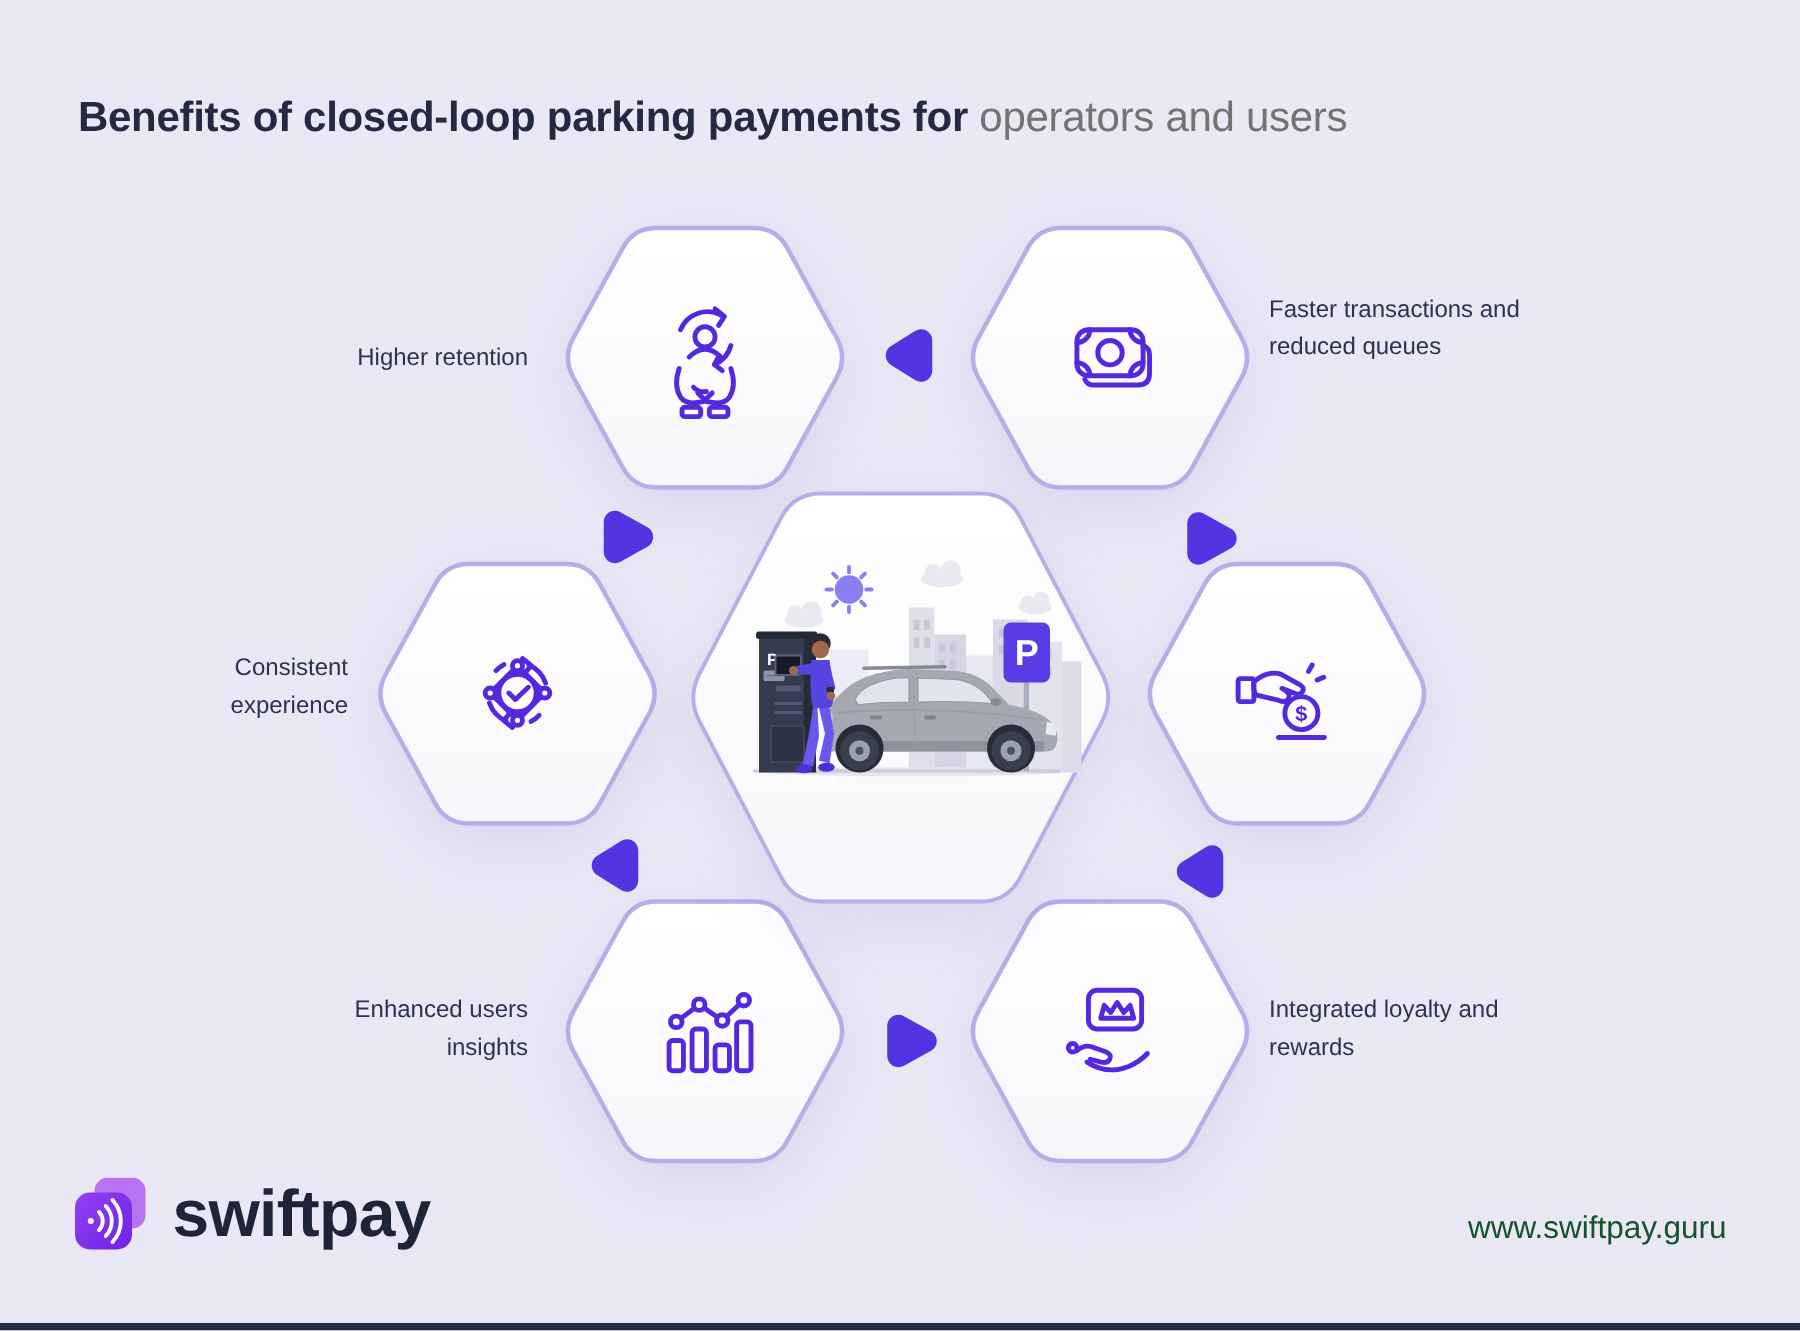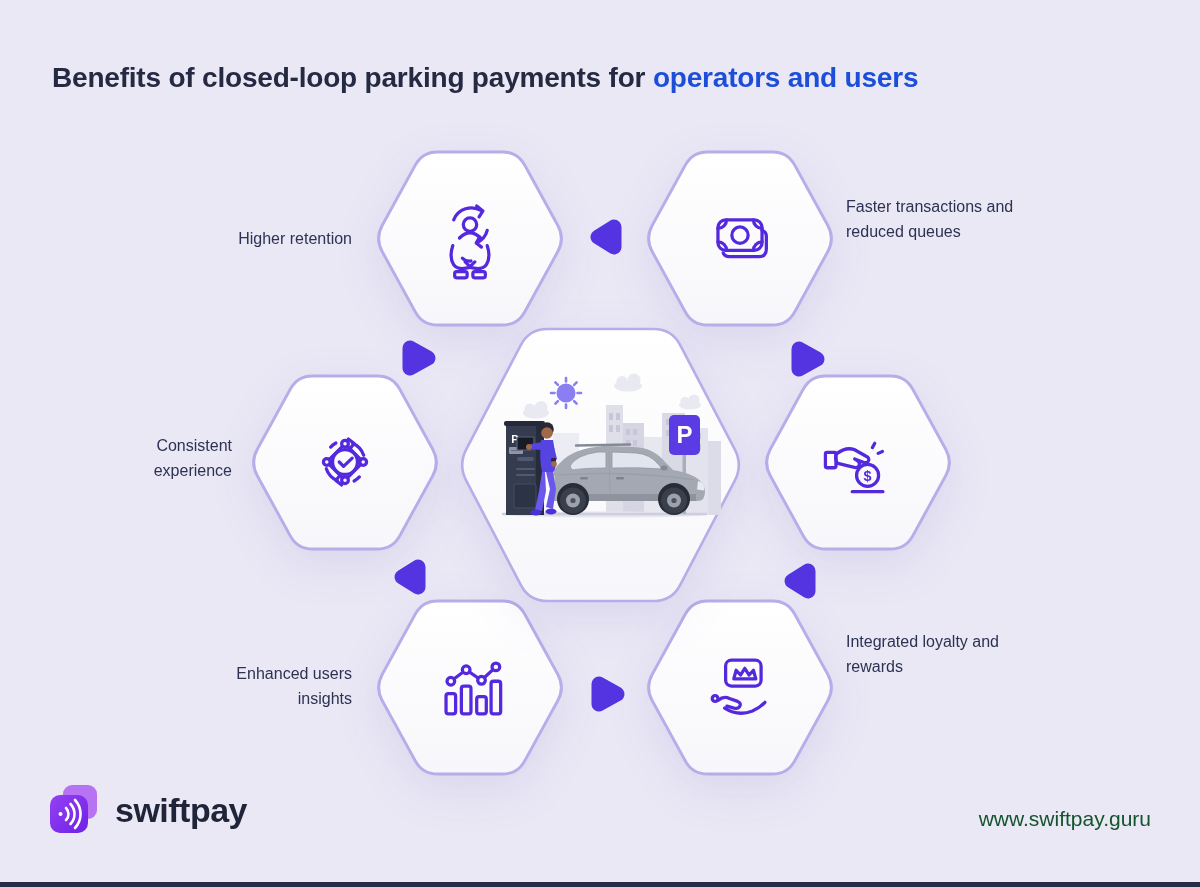--- a/index.html
+++ b/index.html
@@ -4,52 +4,52 @@
 <style>
   html,body{margin:0;padding:0;background:#cfcfdd;}
   .canvas{
     position:relative;width:1200px;height:887px;margin:0 auto;
     background:#EAE8F5;overflow:hidden;
     font-family:"Liberation Sans",sans-serif;color:#2C3252;
   }
   
   .title{position:absolute;left:52px;top:43px;font-size:28px;font-weight:600;
     color:#252A42;letter-spacing:-0.2px;}
-  .title .hl{color:#1d4ed8;font-weight:700;}
+  .title .hl{color:#737373;font-weight:400;}
   
   .hex{position:absolute;width:190px;height:173px;}
   .hexsvg{position:absolute;left:0;top:0;overflow:visible;
     filter:drop-shadow(0 14px 22px rgba(86,62,180,.10));}
   .hex .icon{position:absolute;left:49px;top:40px;width:92px;height:92px;}
   #hex-tl{left:375px;top:152px;}
   #hex-tr{left:645px;top:152px;}
   #hex-ml{left:250px;top:376px;}
   #hex-mr{left:763px;top:376px;}
   #hex-bl{left:375px;top:601px;}
   #hex-br{left:645px;top:601px;}
   #hex-c {left:458px;top:329px;width:285px;height:272px;}
   
   .lbl{position:absolute;font-size:16px;line-height:1.55;color:#2C3252;}
   #lbl-retention{right:848px;top:227px;text-align:right;white-space:nowrap;}
   #lbl-faster{left:846px;top:195px;width:168px;}
   #lbl-consistent{right:968px;top:434px;width:112px;text-align:right;}
   #lbl-lower{left:975px;top:421px;width:155px;}
   #lbl-enhanced{right:848px;top:662px;width:148px;text-align:right;}
-  #lbl-loyalty{left:846px;top:630px;width:208px;}
+  #lbl-loyalty{left:846px;top:662px;width:208px;}
   
   .arrow{position:absolute;width:46px;height:44px;}
   #ar-top{left:583px;top:215px;}
   #ar-ul{left:395px;top:336px;}
   #ar-ur{left:784px;top:337px;}
   #ar-ll{left:387px;top:555px;}
   #ar-lr{left:777px;top:559px;}
   #ar-bot{left:584px;top:672px;}
   
   .logo{position:absolute;left:50px;top:785px;display:flex;align-items:center;gap:17px;}
-  .logo-text{font-size:34px;font-weight:700;color:#1F2439;letter-spacing:-0.5px;}
+  .logo-text{font-size:44px;font-weight:700;color:#1F2439;letter-spacing:-0.5px;}
   .site{position:absolute;right:49px;top:807px;font-size:21px;color:#14532d;}
   .footer-bar{position:absolute;left:0;bottom:0;width:100%;height:5px;background:#272C45;}
   
   .ic{stroke:#5429DE;fill:none;stroke-width:3.4;stroke-linecap:round;stroke-linejoin:round;}
 </style>
 </head>
 <body>
 
 <div class="canvas">
 

